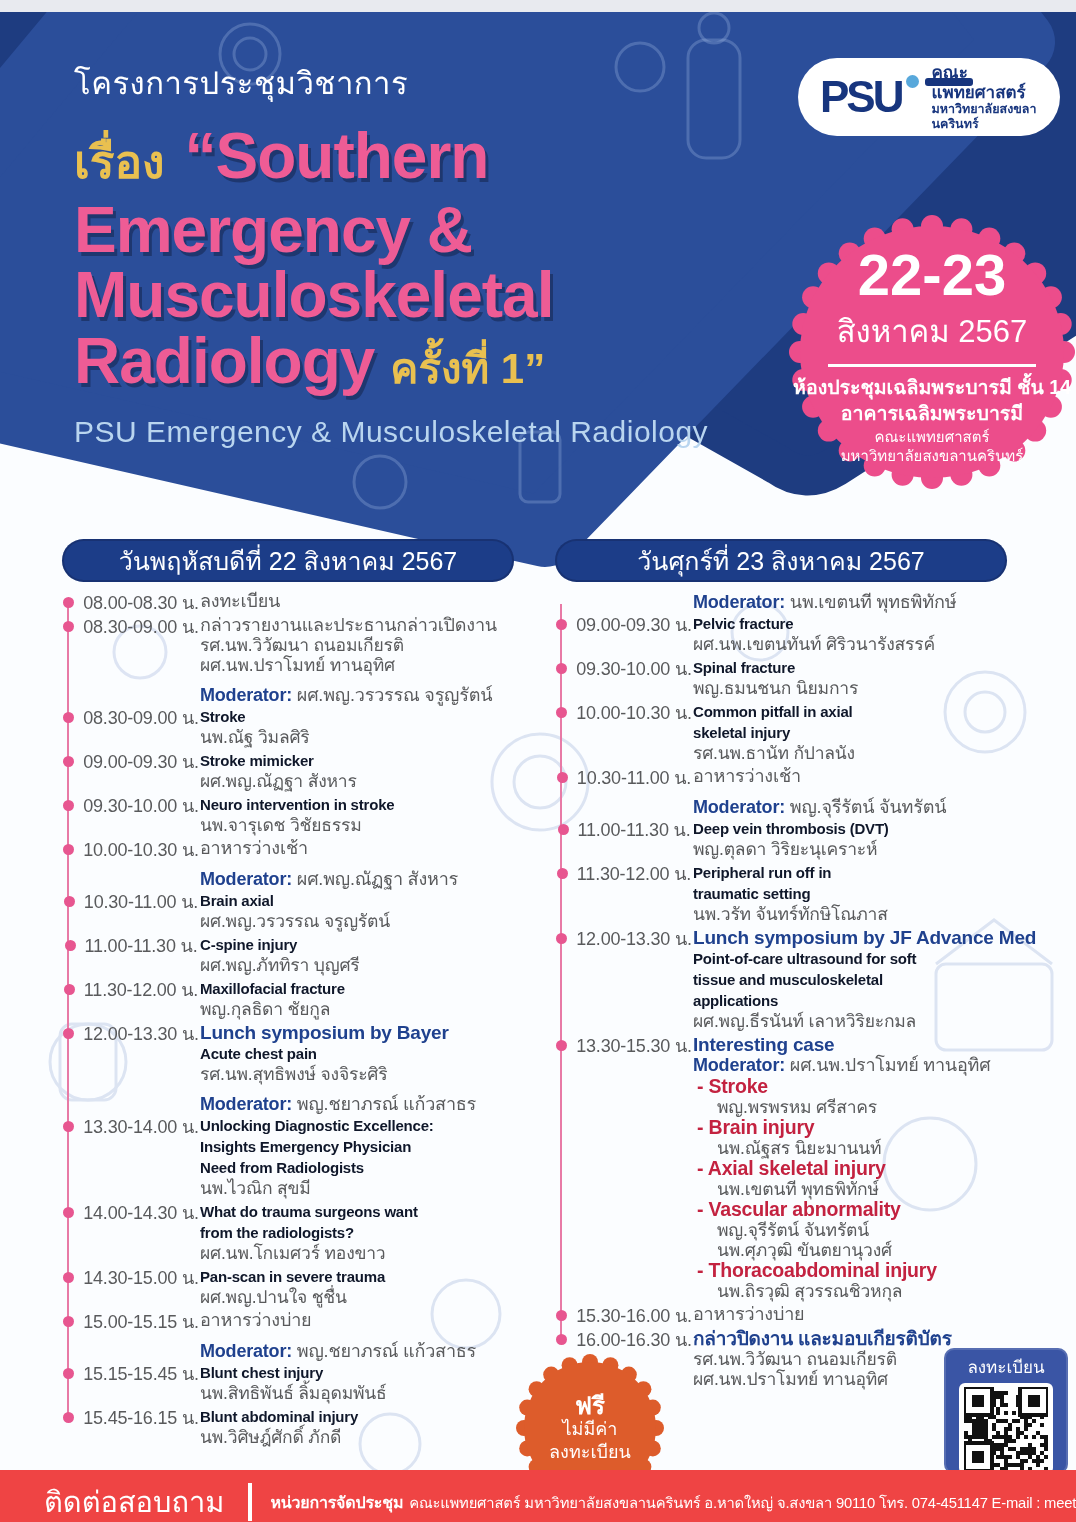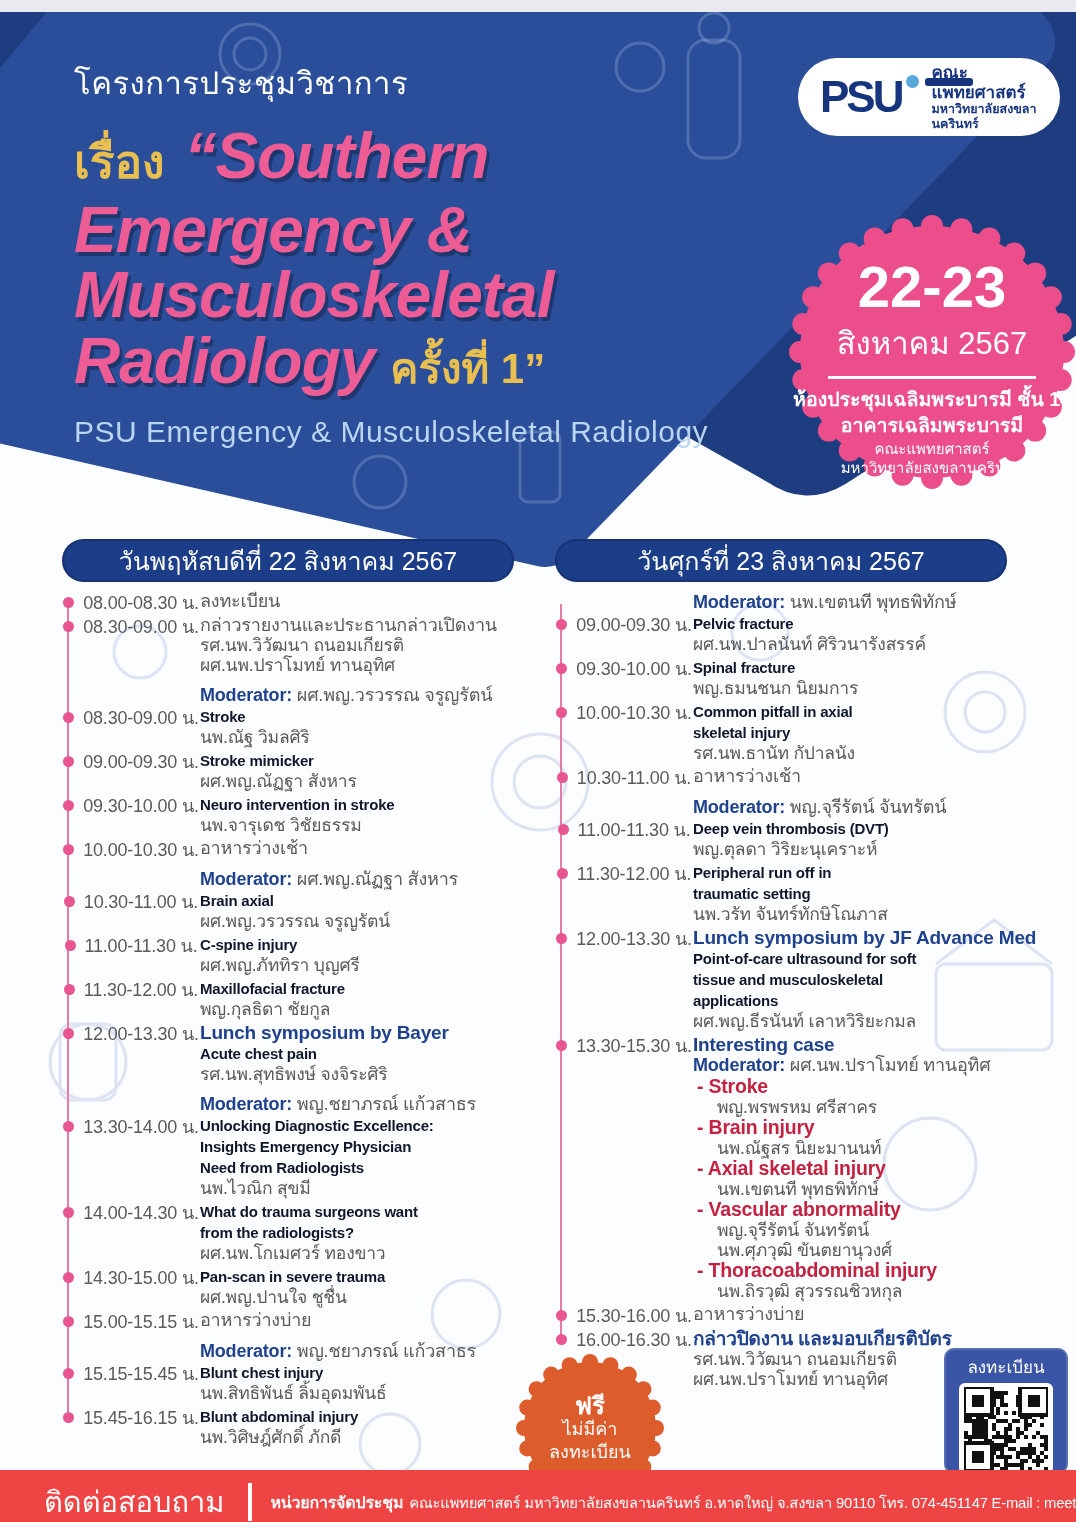--- a/index.html
+++ b/index.html
@@ -10,41 +10,41 @@
   }
   
   .header-svg{position:absolute;left:0;top:0;z-index:1;}
   .doodles{position:absolute;left:0;top:0;z-index:1;pointer-events:none;}
   .title-block{position:absolute;left:74px;top:46px;z-index:3;}
   .program-label{color:#ffffff;font-size:31px;letter-spacing:.5px;margin-bottom:16px;}
   .title-row{display:flex;align-items:baseline;}
   .title-prefix{color:#e9c050;font-size:46px;margin-right:20px;font-weight:bold;}
   .t-pink{
     color:#ee5c95;font-weight:bold;font-size:64px;line-height:1.02;
-    letter-spacing:-1px;text-shadow:3px 4px 0 rgba(16,28,60,.45);font-style:italic;
+    letter-spacing:-1px;text-shadow:3px 4px 0 rgba(16,28,60,.45);
   }
   .title-suffix{color:#e9c050;font-size:42px;font-weight:bold;margin-left:16px;}
   .subtitle{color:#b9d5ef;font-size:30px;margin-top:14px;letter-spacing:.5px;}
   
   .logo-pill{
     position:absolute;left:798px;top:46px;width:262px;height:78px;background:#ffffff;
     border-radius:42px;display:flex;align-items:center;z-index:4;padding:0 16px;box-sizing:border-box;
   }
   .logo-left{position:relative;margin-left:6px;}
   .logo-mark{font-size:44px;font-weight:bold;color:#17357e;letter-spacing:-3px;line-height:1;}
   .logo-dot{position:absolute;top:0px;right:-18px;width:13px;height:13px;border-radius:50%;background:#58a8db;}
   .logo-dash{position:absolute;top:3px;right:-72px;width:48px;height:8px;border-radius:3px;background:#17357e;}
   .logo-text{margin-left:30px;line-height:1.15;}
   .logo-fac{color:#17357e;font-weight:bold;font-size:17px;}
   .logo-uni{color:#17357e;font-size:12.5px;font-weight:bold;}
   
   .date-badge{position:absolute;left:788px;top:202px;width:288px;height:276px;z-index:5;}
   .date-badge svg{position:absolute;left:0;top:0;}
   .badge-content{
-    position:absolute;left:0;top:16px;width:100%;height:100%;display:flex;flex-direction:column;
+    position:absolute;left:0;top:4px;width:100%;height:100%;display:flex;flex-direction:column;
     align-items:center;justify-content:center;color:#fff;text-align:center;
   }
   .badge-dates{font-size:58px;font-weight:bold;line-height:1;}
   .badge-month{font-size:31px;margin-top:2px;}
   .badge-divider{width:208px;height:2.5px;background:#ffffff;margin:8px 0 7px 0;}
   .badge-venue1,.badge-venue2{font-size:19.5px;font-weight:bold;line-height:1.35;}
   .badge-venue3,.badge-venue4{font-size:15px;line-height:1.3;}
   
   .col{position:absolute;top:527px;z-index:2;}
   #col-day1{left:50px;width:492px;}
@@ -389,21 +389,21 @@
     <div class="events" id="day2-events">
       <div class="tline"></div>
     <div class="event pre-gap">
           <div class="time-cell">
             <span class="dot"></span>
             <span class="time">09.00-09.30 น.</span>
           </div>
           <div class="content">
             <div class="line ln-moderator"><span class="mod-label">Moderator:</span><span> นพ.เขตนที พุทธพิทักษ์</span></div>
             <div class="line ln-topic">Pelvic fracture</div>
-            <div class="line ln-speaker">ผศ.นพ.ปาลนันท์ ศิริวนารังสรรค์</div>
+            <div class="line ln-speaker">ผศ.นพ.เขตนทันท์ ศิริวนารังสรรค์</div>
           </div>
         </div>
         <div class="event">
           <div class="time-cell">
             <span class="dot"></span>
             <span class="time">09.30-10.00 น.</span>
           </div>
           <div class="content">
             <div class="line ln-topic">Spinal fracture</div>
             <div class="line ln-speaker">พญ.ธมนชนก นิยมการ</div>

